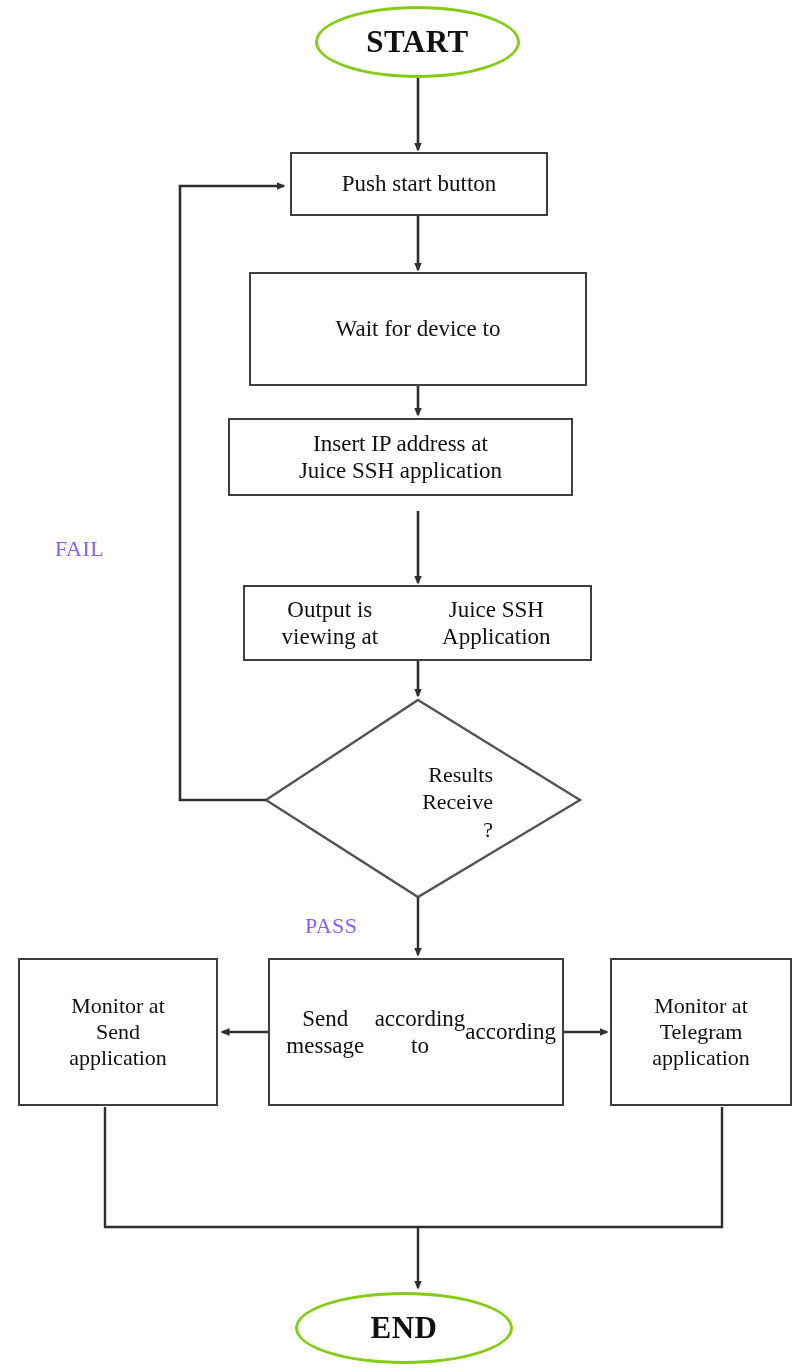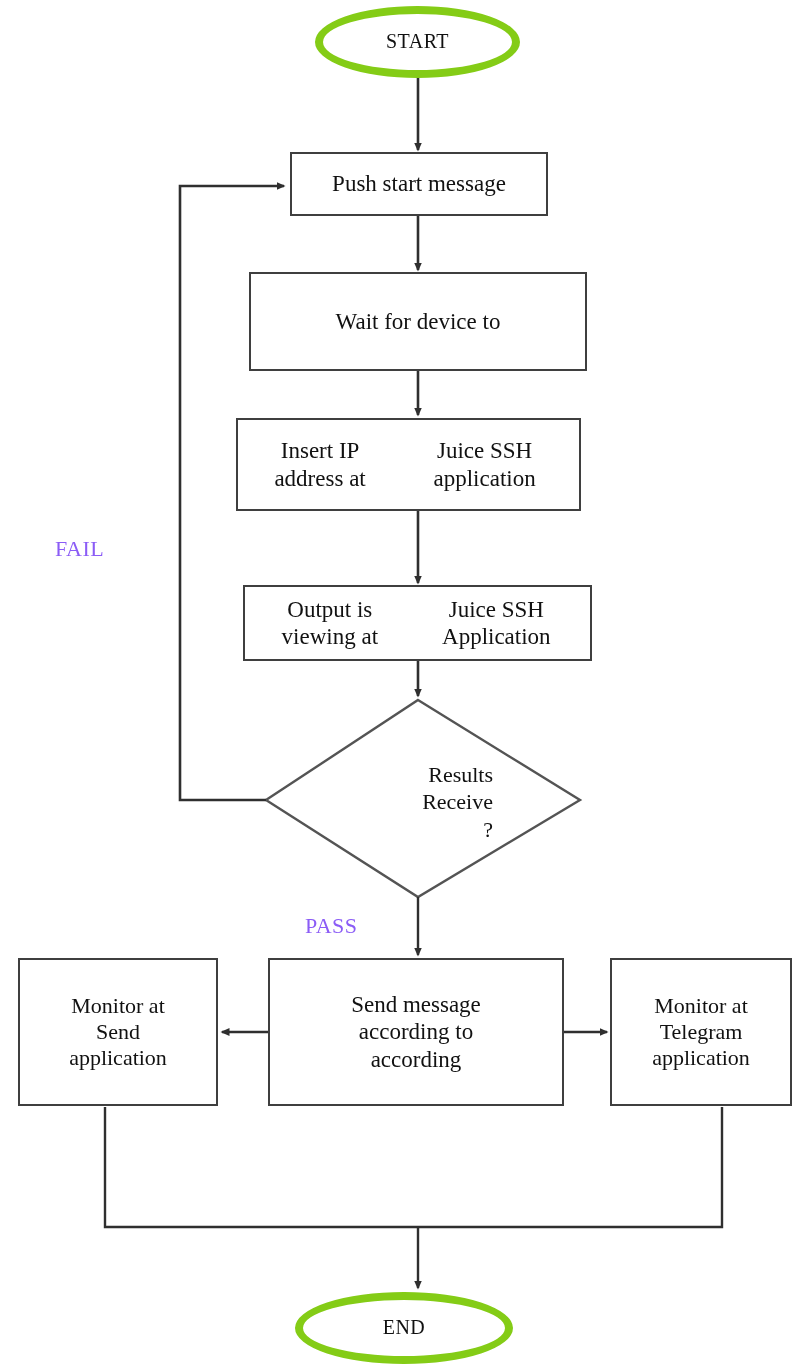--- a/index.html
+++ b/index.html
@@ -26,24 +26,25 @@
     box-sizing:border-box;
     display:flex;
     align-items:center;
     justify-content:center;
     text-align:center;
     line-height:1.18;
     color:#111111;
     background:#ffffff;
   }
   .terminal{
-    border:8px solid #84cc16;
+    border:3px solid #84cc16;
     border-radius:50%;
-    font-size:20px;
+    font-size:31px;
     letter-spacing:0.5px;
+    font-weight:bold;
   }
   .process{
     border:2px solid #3f3f3f;
     font-size:23px;
     padding:2px 6px;
   }
   .decision-text{
     position:absolute;
     display:flex;
     flex-direction:column;
@@ -100,28 +101,28 @@
     <path d="M722,1107 L722,1227 L418,1227" stroke="#2f2f2f" stroke-width="2.4" fill="none"></path>
 
     <path d="M418,1227 L418,1288" stroke="#2f2f2f" stroke-width="2.4" fill="none" marker-end="url(#arrow)"></path>
   </svg>
 
   <div class="node terminal" style="left:315px; top:6px; width:205px; height:72px;">
     <span>START</span>
   </div>
 
   <div class="node process" style="left:290px; top:152px; width:258px; height:64px;">
-    <span>Push start message</span>
+    <span>Push start button</span>
   </div>
 
-  <div class="node process" style="left:249px; top:272px; width:338px; height:99px; flex-direction:column;">
+  <div class="node process" style="left:249px; top:272px; width:338px; height:114px; flex-direction:column;">
     <span class="lbl-line">Wait for device to</span>
   </div>
 
-  <div class="node process" style="left:236px; top:418px; width:345px; height:93px; flex-direction:row;">
+  <div class="node process" style="left:228px; top:418px; width:345px; height:78px; flex-direction:column;">
     <span class="lbl-line">Insert IP address at</span>
     <span class="lbl-line">Juice SSH application</span>
   </div>
 
   <div class="node process" style="left:243px; top:585px; width:349px; height:76px; flex-direction:row;">
     <span class="lbl-line">Output is viewing at</span>
     <span class="lbl-line">Juice SSH Application</span>
   </div>
 
   <div class="decision-text" style="left:343px; top:756px; width:150px; height:92px;align-items:flex-end;">
@@ -133,21 +134,21 @@
   <div class="edge-label" style="left:55px; top:536px;">FAIL</div>
 
   <div class="edge-label" style="left:305px; top:913px;">PASS</div>
 
   <div class="node process" style="left:18px; top:958px; width:200px; height:148px; flex-direction:column; font-size:22px;">
     <span class="lbl-line">Monitor at</span>
     <span class="lbl-line">Send</span>
     <span class="lbl-line">application</span>
   </div>
 
-  <div class="node process" style="left:268px; top:958px; width:296px; height:148px; flex-direction:column;">
+  <div class="node process" style="left:268px; top:958px; width:296px; height:148px; flex-direction:row;">
     <span class="lbl-line">Send message</span>
     <span class="lbl-line">according to</span>
     <span class="lbl-line">according</span>
   </div>
 
   <div class="node process" style="left:610px; top:958px; width:182px; height:148px; flex-direction:column; font-size:22px;">
     <span class="lbl-line">Monitor at</span>
     <span class="lbl-line">Telegram</span>
     <span class="lbl-line">application</span>
   </div>

